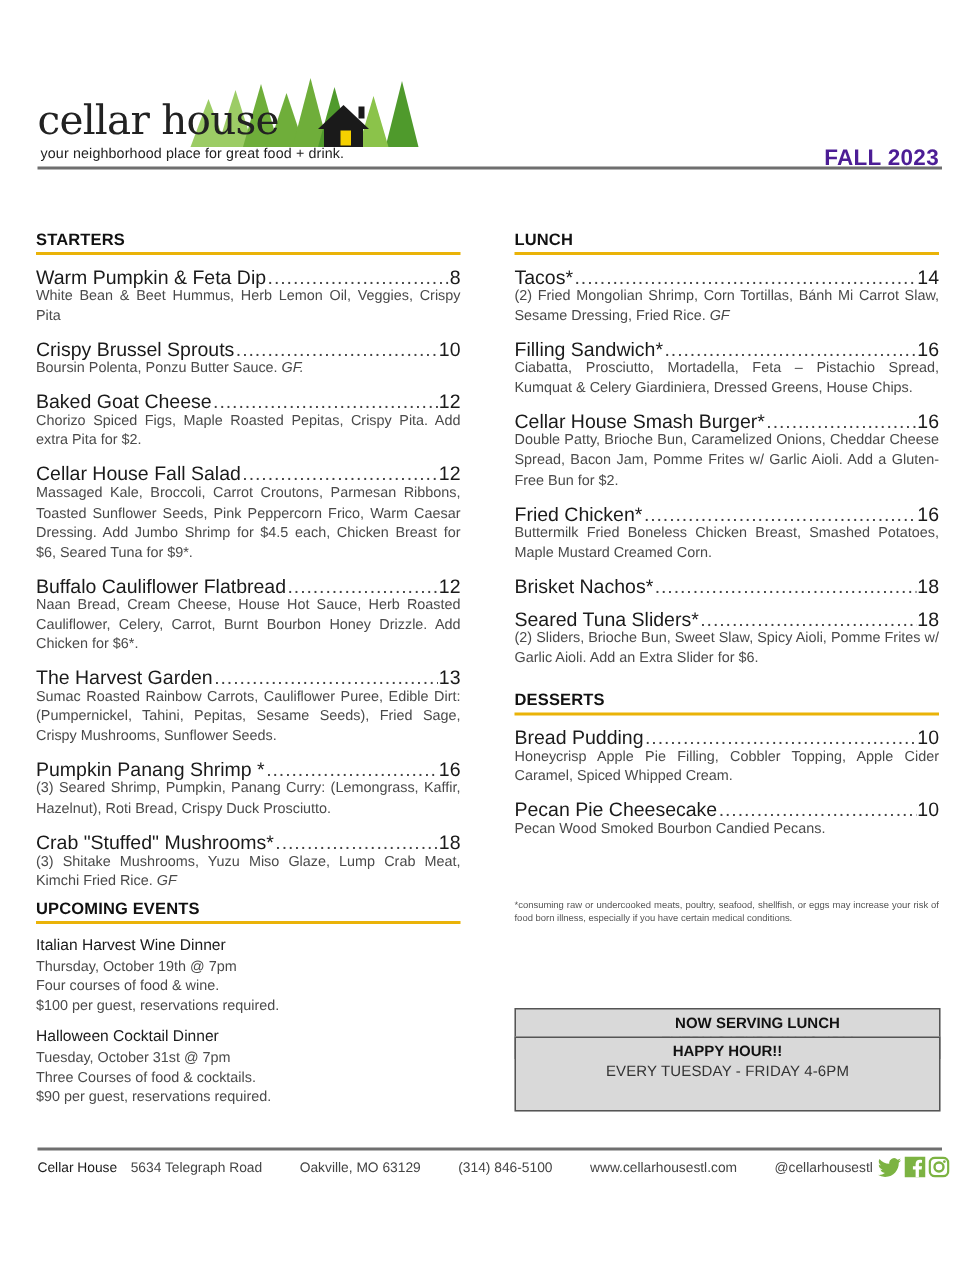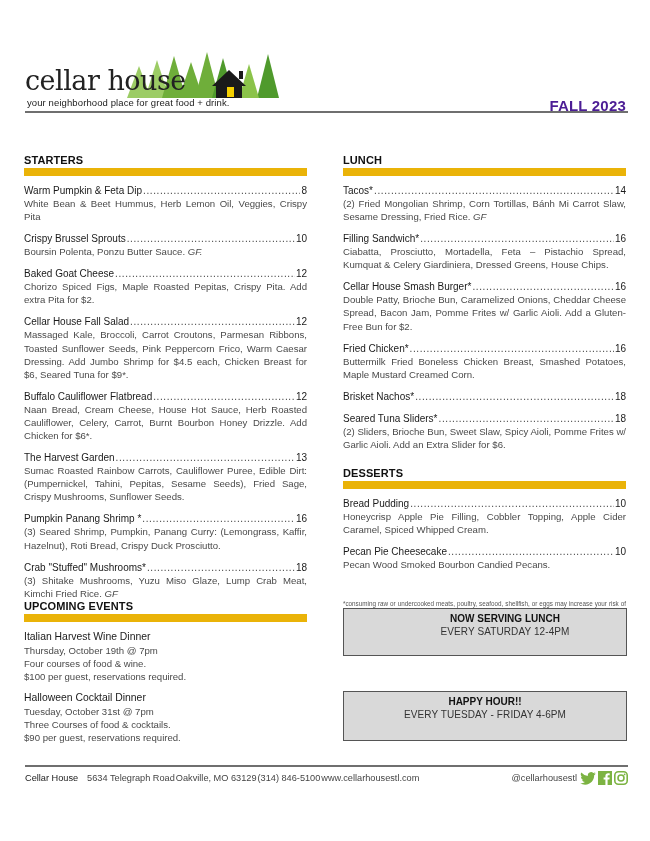--- a/index.html
+++ b/index.html
@@ -15,52 +15,52 @@
   .logo-word .house { font-weight: normal; }
   .logo-tagline { position: absolute; left: 2px; top: 45px; font-size: 9.5px; color: #222; white-space: nowrap; letter-spacing: 0.1px; }
   .header-rule { position: absolute; left: 25px; top: 111px; width: 603px; height: 2px; background: #6f6f6f; }
   .season { position: absolute; right: 24px; top: 97px; font-weight: bold; font-size: 15px; color: #4c1d95; letter-spacing: 0.2px; }
 
   
   .col { position: absolute; top: 154px; width: 283px; }
   .col-left { left: 24px; }
   .col-right { left: 343px; }
 
-  .section-title { font-weight: bold; font-size: 11px; color: #111; padding-bottom: 2px; border-bottom: 8px solid #eab308; margin-bottom: 8px; letter-spacing: 0.1px; }
+  .section-title { font-weight: bold; font-size: 11px; color: #111; padding-bottom: 2px; border-bottom: 2px solid #eab308; margin-bottom: 8px; letter-spacing: 0.1px; }
 
   .item { margin-bottom: 9px; }
-  .item-head { display: flex; align-items: flex-start; font-size: 10px; color: #1a1a1a; line-height: 13px; }
+  .item-head { display: flex; align-items: flex-start; font-size: 13px; color: #1a1a1a; line-height: 13px; }
   .item-name { white-space: nowrap; }
   .item-dots { flex: 1; overflow: hidden; white-space: nowrap; color: #444; margin: 0 1px; }
   .item-dots::before { content: "........................................................................................................................................"; letter-spacing: 0.6px; }
   .item-price { white-space: nowrap; }
   .item-desc { font-size: 9.6px; color: #4a4a4a; line-height: 13.1px; text-align: justify; }
   .gf { font-style: italic; }
 
   .desserts { margin-top: 16px; }
 
   
   .events { position: absolute; left: 24px; top: 600px; width: 283px; }
   .event { margin-bottom: 8px; }
   .event-name { font-size: 10.4px; color: #1a1a1a; line-height: 14px; }
   .event-line { font-size: 9.6px; color: #4a4a4a; line-height: 13.1px; }
 
   .disclaimer { position: absolute; left: 343px; top: 600px; width: 283px; font-size: 6.3px; color: #555; line-height: 8.7px; text-align: justify; }
 
   .promo { position: absolute; left: 343px; width: 284px; background: #d9d9d9; border: 1.5px solid #555; text-align: center; padding: 4px 0 5px 0; }
-  .promo-lunch { top: 608px; height: 48px; padding-left: 40px; }
+  .promo-lunch { top: 672px; height: 34px; padding-left: 40px; }
   .promo-happy { top: 691px; height: 50px; }
   .promo-title { font-weight: bold; font-size: 10px; color: #111; line-height: 12px; }
   .promo-sub { font-size: 10px; color: #333; line-height: 13px; letter-spacing: 0.1px; }
 
   
   .footer-rule { position: absolute; left: 25px; top: 765px; width: 603px; height: 1.5px; background: #6f6f6f; }
   .footer { position: absolute; left: 25px; top: 770px; width: 603px; height: 16px; display: flex; align-items: center; font-size: 9.2px; color: #444; white-space: nowrap; }
   .footer .name { color: #1a1a1a; margin-right: 9px; }
-  .footer .seg { margin-right: 1px; }
+  .footer .seg { margin-right: 25px; }
   .footer .spacer { flex: 1; }
   .social { display: flex; align-items: center; gap: 2px; margin-left: 3px; }
   .social svg { display: block; }
 </style>
 </head>
 <body>
 
 <div class="page">
 
   <div class="logo">

